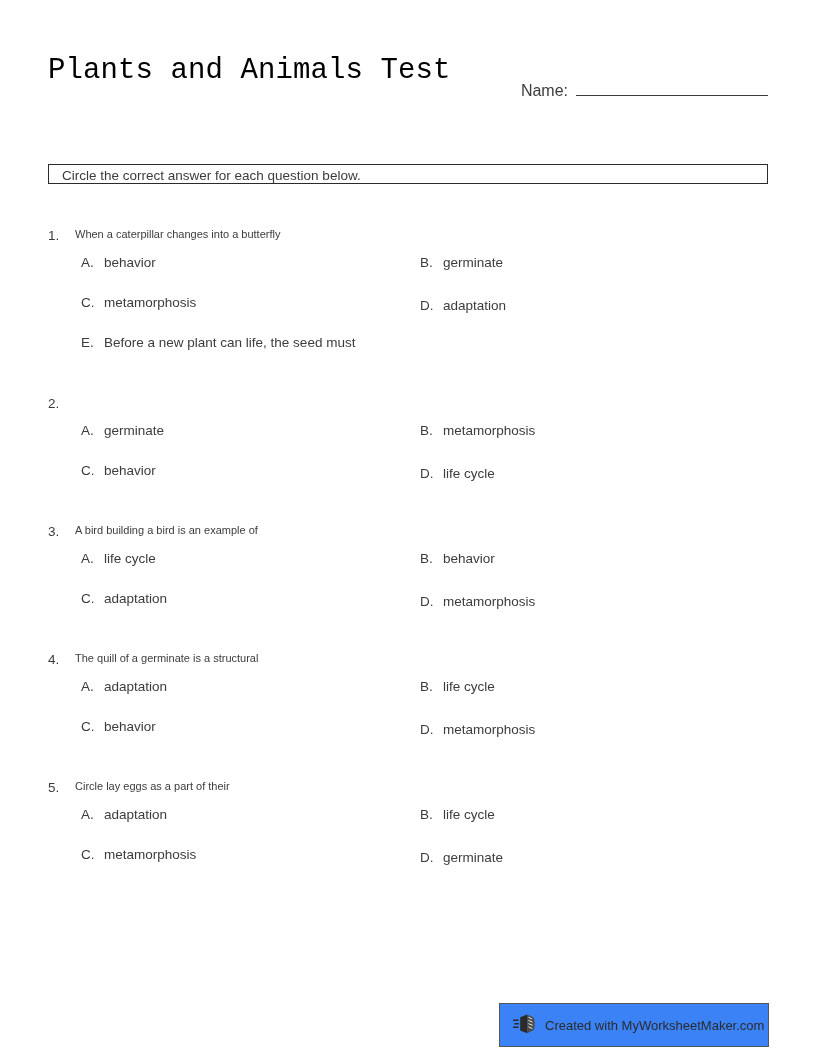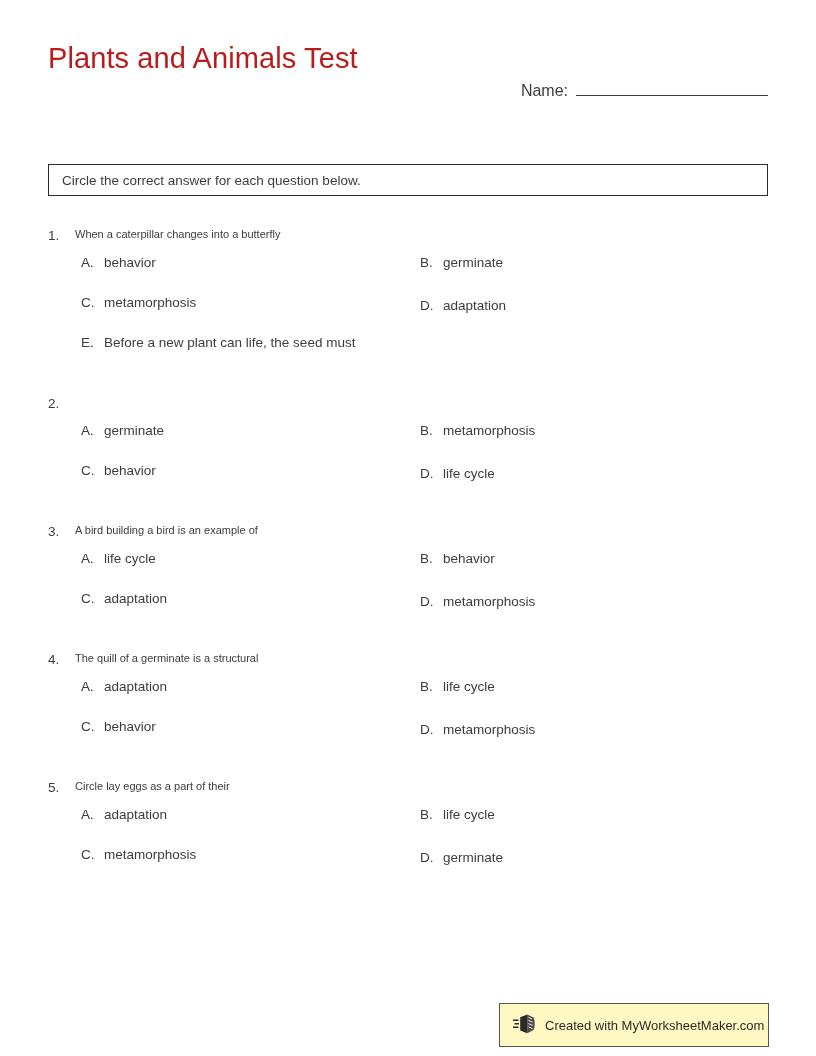--- a/index.html
+++ b/index.html
@@ -26,26 +26,27 @@
   .header {
     position: absolute;
     left: 48px;
     top: 42px;
     right: 48px;
     height: 90px;
   }
   .title {
     position: absolute;
     left: 0;
-    top: 0;
+    top: 12px;
     font-size: 29px;
     font-weight: 400;
-    color: #b91c1c;
+    color: #000000;
     letter-spacing: 0.1px;
     white-space: nowrap;
+    font-family: Liberation Mono, monospace;
   }
   .namedate {
     position: absolute;
     right: 0;
     top: 6px;
     width: 270px;
   }
   .nd-row {
     display: flex;
     align-items: baseline;
@@ -64,25 +65,25 @@
     border-bottom: 1.4px solid #3c3c3c;
     height: 17px;
   }
 
   
   .instruction-box {
     position: absolute;
     left: 48px;
     top: 164px;
     width: 720px;
-    height: 32px;
+    height: 20px;
     border: 1.2px solid #2b2b2b;
     box-sizing: border-box;
     display: flex;
-    align-items: center;
+    align-items: flex-end;
     background: #ffffff;
   }
   .instruction-text {
     font-size: 13.5px;
     color: #3c3c3c;
     padding-left: 13px;
   }
 
   
   .questions {
@@ -139,21 +140,21 @@
 
   
   .footer-badge {
     position: absolute;
     left: 499px;
     top: 1003px;
     width: 270px;
     height: 44px;
     border: 1.2px solid #555555;
     box-sizing: border-box;
-    background: #fef9c3;
+    background: #3b82f6;
     display: flex;
     align-items: center;
     padding-left: 12px;
   }
   .badge-icon {
     width: 26px;
     height: 26px;
     flex: none;
     margin-right: 7px;
     position: relative;

